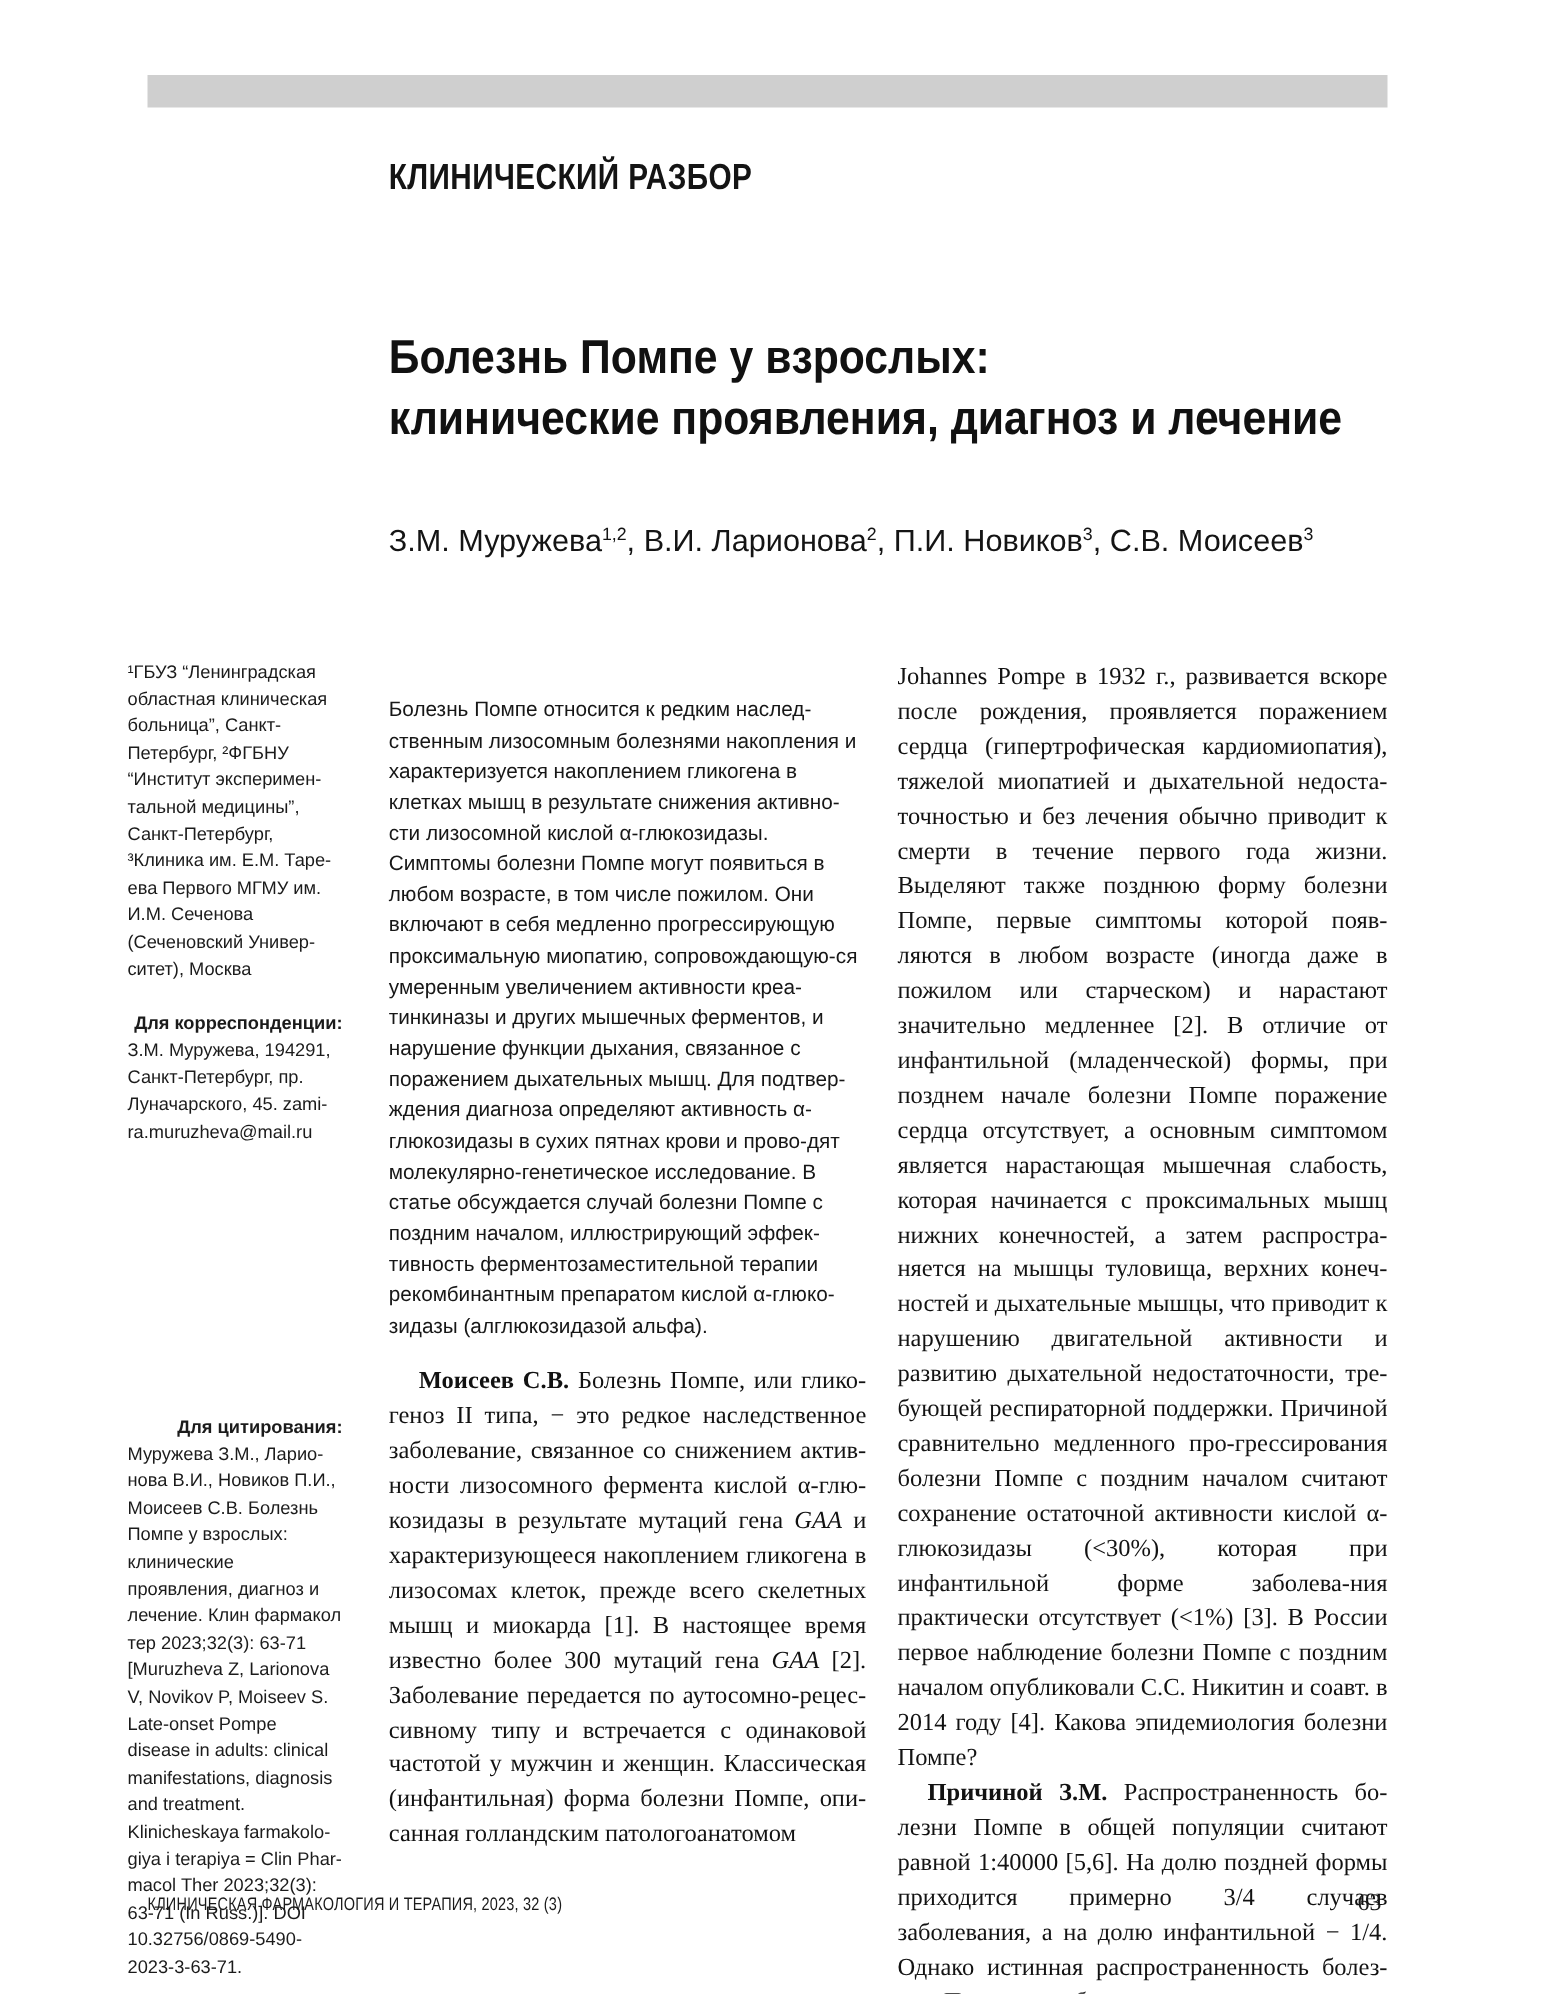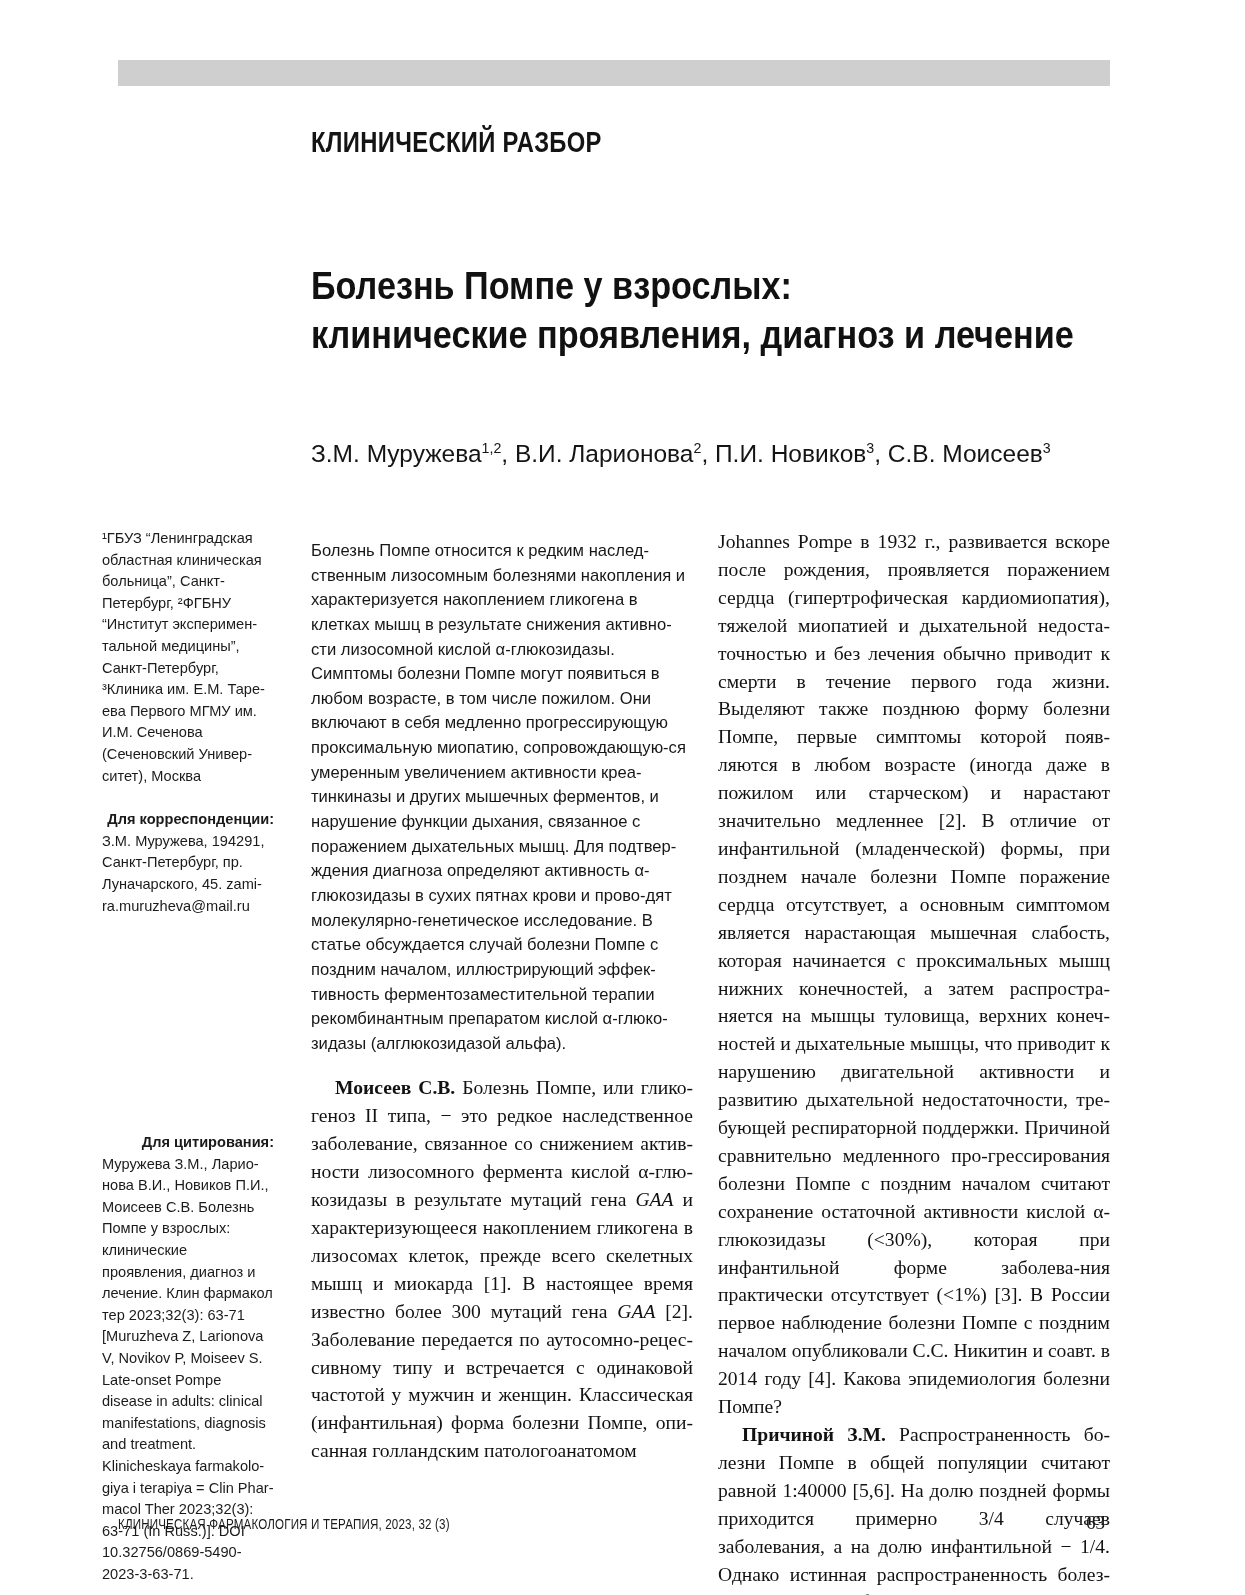--- a/index.html
+++ b/index.html
@@ -57,21 +57,21 @@
     color: #111111;
     transform: scaleX(0.9);
     transform-origin: left top;
   }
   .title .line { display: block; white-space: nowrap; }
 
   
   .authors {
     position: absolute;
     left: 311px;
-    top: 440px;
+    top: 420px;
     width: 800px;
     font-size: 24.5px;
     font-weight: 400;
     color: #141414;
     white-space: nowrap;
   }
   .authors sup {
     font-size: 0.58em;
     vertical-align: super;
     line-height: 0;
@@ -94,21 +94,21 @@
   .sidebar .lead {
     font-weight: 700;
     display: block;
     text-align: right;
   }
 
   
   .col-left {
     position: absolute;
     left: 311px;
-    top: 539px;
+    top: 556px;
     width: 382px;
   }
   .col-right {
     position: absolute;
     left: 718px;
     top: 528px;
     width: 392px;
   }
 
   

